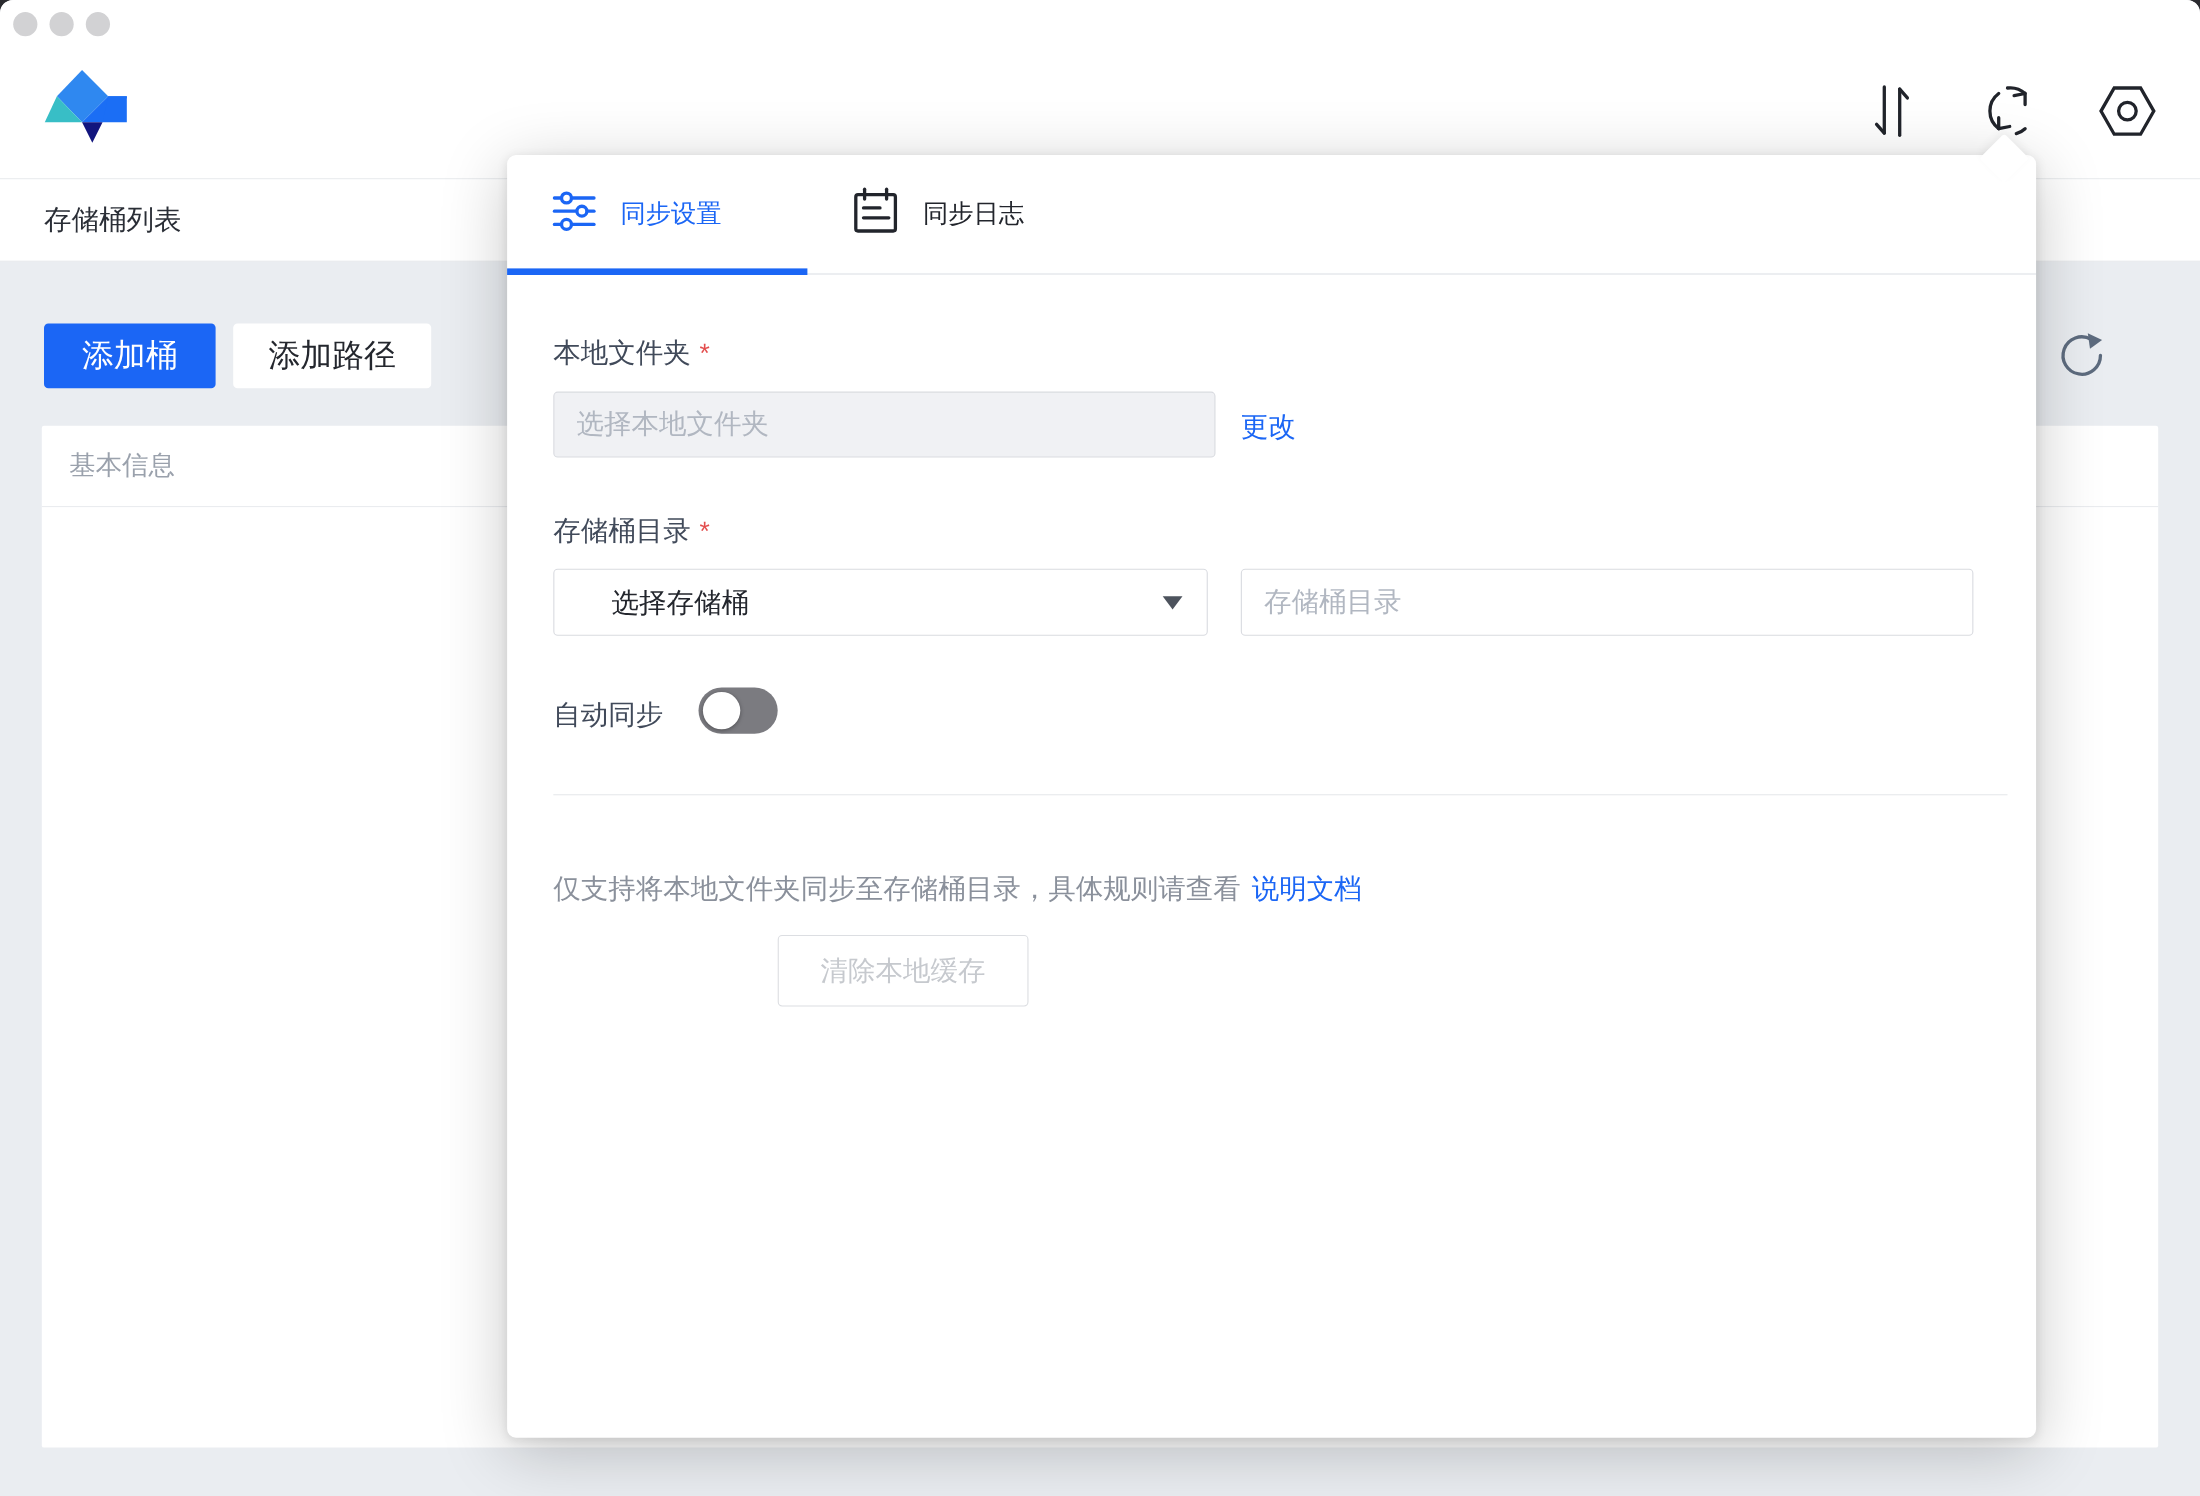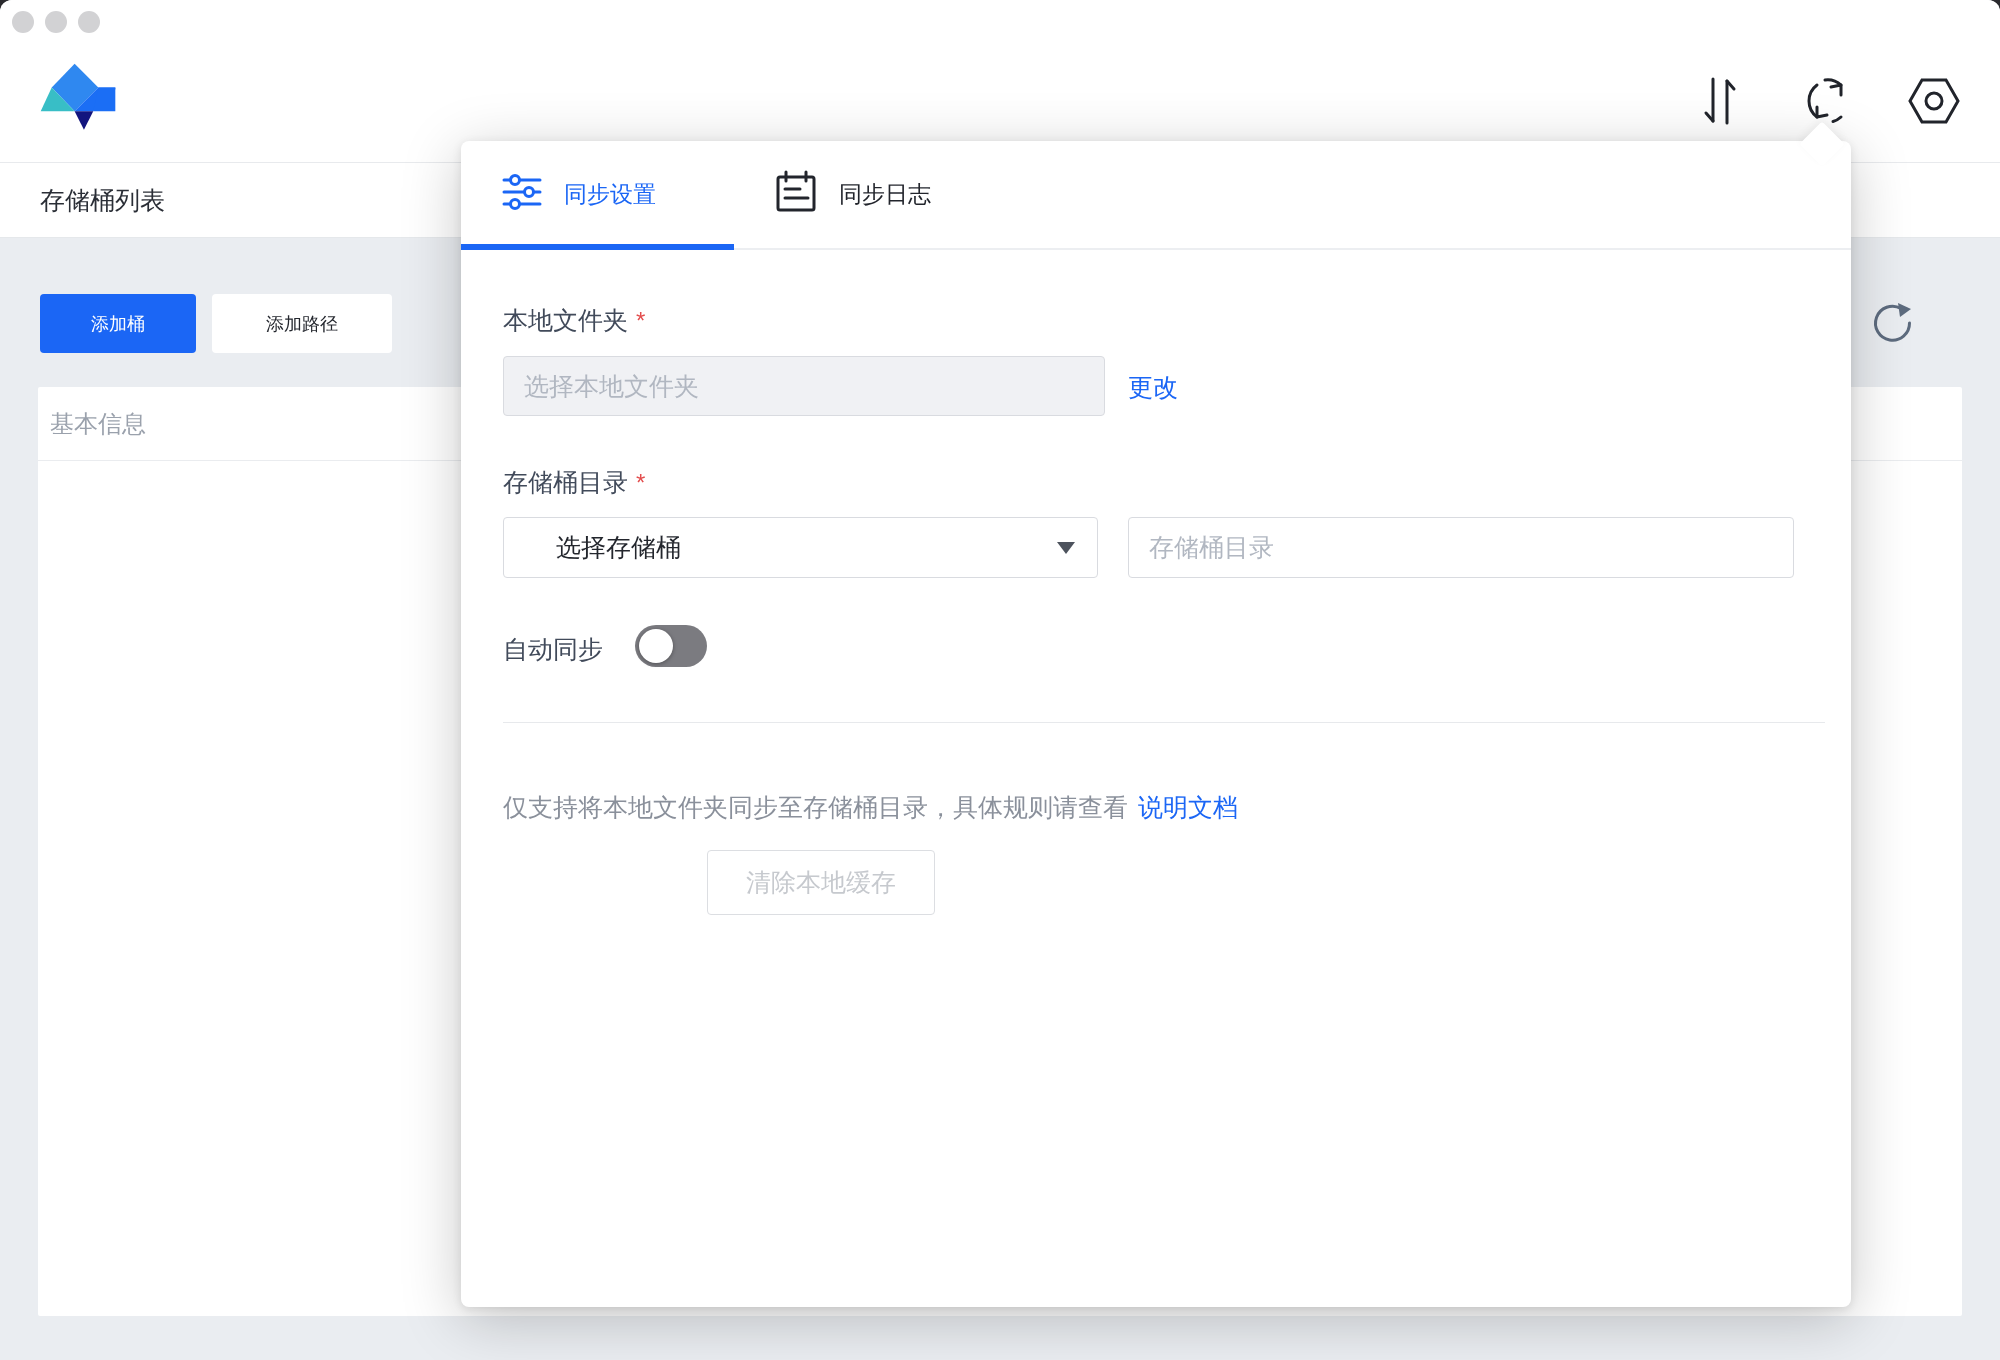--- a/index.html
+++ b/index.html
@@ -14,28 +14,28 @@
   .hicon{position:absolute;top:73px;width:56px;height:56px;display:flex;align-items:center;justify-content:center;cursor:pointer;}
   .hicon.transfer{left:1693px;}
   .hicon.sync{left:1801px;}
   .hicon.settings{left:1906px;}
 
   
   .titlebar{position:absolute;left:0;top:163px;width:2000px;height:74px;background:#ffffff;border-bottom:1px solid #e5e8eb;}
   .titlebar .title{position:absolute;left:40px;top:0;height:74px;line-height:74px;font-size:25px;color:#2a2e36;}
 
   
-  .btn{box-sizing:border-box;border:none;border-radius:4px;font-size:18px;cursor:pointer;font-family:inherit;}
+  .btn{box-sizing:border-box;border:none;border-radius:4px;font-size:29px;cursor:pointer;font-family:inherit;}
   .btn-primary{position:absolute;left:40px;top:294px;width:156px;height:59px;background:#1b66f5;color:#ffffff;}
   .btn-plain{position:absolute;left:212px;top:294px;width:180px;height:59px;background:#ffffff;color:#24272e;}
   .refresh{position:absolute;left:1864px;top:294px;width:58px;height:58px;display:flex;align-items:center;justify-content:center;cursor:pointer;}
 
   .panel{position:absolute;left:38px;top:387px;width:1924px;height:929px;background:#ffffff;border-radius:2px;}
   .panel-head{height:73px;border-bottom:1px solid #eaecef;}
-  .panel-head .col{display:inline-block;margin-left:12px;line-height:73px;font-size:24px;color:#9aa1ac;}
+  .panel-head .col{display:inline-block;margin-left:25px;line-height:73px;font-size:24px;color:#9aa1ac;}
 
   
   .popover{position:absolute;left:461px;top:141px;width:1390px;height:1166px;background:#ffffff;border-radius:8px;
            box-shadow:0 12px 60px rgba(0,0,0,.22), 0 2px 10px rgba(0,0,0,.10);z-index:10;}
   .caret{position:absolute;top:-13px;left:1345px;width:32px;height:32px;background:#ffffff;transform:rotate(45deg);
          box-shadow:-3px -3px 8px rgba(0,0,0,.05);border-radius:3px;}
 
   .tabbar{position:absolute;left:0;top:0;width:1390px;height:107px;border-bottom:2px solid #eceef1;border-radius:8px 8px 0 0;}
   .tab{position:absolute;top:0;height:107px;display:flex;align-items:center;gap:22px;cursor:pointer;font-size:23px;}
   .tab.active{left:41px;color:#1b66f5;}

